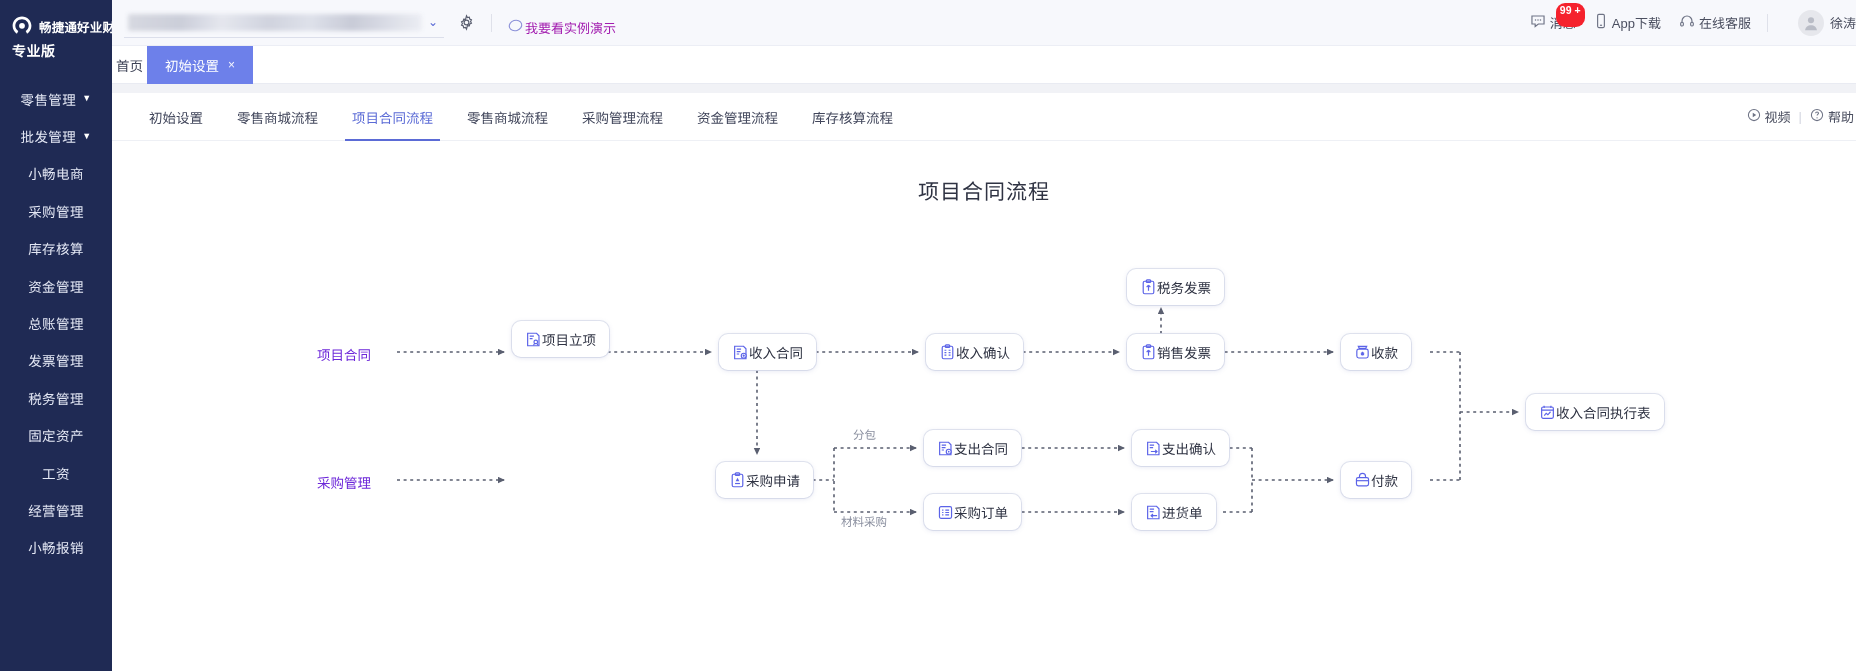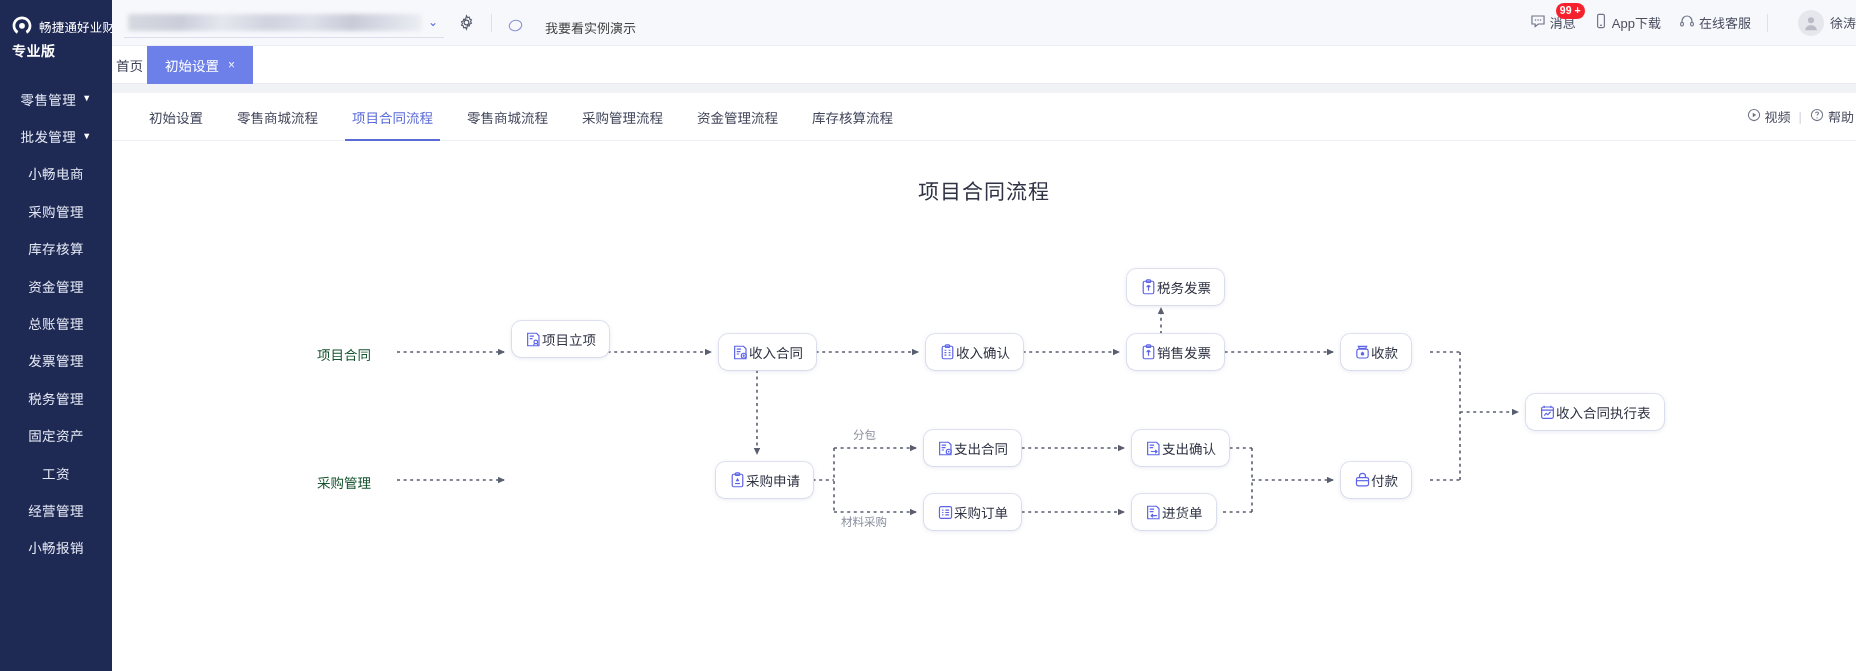--- a/index.html
+++ b/index.html
@@ -14,21 +14,21 @@
   
   .sidebar {
     width: 112px; height: 671px; flex: 0 0 112px;
     background: #1f2a54; position: relative; z-index: 5;
   }
   .brand { padding: 14px 0 6px 0; text-align: left; }
   .brand-row { display: flex; align-items: center; padding-left: 10px; }
   .brand-logo { width: 24px; height: 24px; flex: 0 0 24px; }
   .brand-name {
     color: #ffffff; font-size: 12.5px; margin-left: 5px;
-    letter-spacing: .2px; white-space: nowrap; overflow: hidden;
+    letter-spacing: .2px; white-space: nowrap; overflow: hidden; font-weight: bold;
   }
   .brand-sub {
     color: #ffffff; font-size: 14px; padding-left: 12px; margin-top: 2px;
     font-weight: bold; letter-spacing: .5px;
   }
   .side-menu { margin-top: 14px; }
   .side-item {
     height: 37.4px; display: flex; align-items: center; justify-content: center;
     color: #e3e7f4; font-size: 13.5px; cursor: pointer; position: relative;
     letter-spacing: .4px;
@@ -56,34 +56,34 @@
       #cfd2dd 48%,#dde0e9 62%,#c6c9d6 76%,#eceef4 100%);
     filter: blur(2.2px); opacity: .95;
   }
   .chev-down {
     width: 22px; text-align: center; color: #5b6bd6; font-size: 12px;
     cursor: pointer; user-select: none;
   }
   .gear-btn { margin-left: 14px; cursor: pointer; display: flex; align-items: center; }
   .hdr-divider { width: 1px; height: 18px; background: #dfe1ea; margin: 0 16px; }
   .demo-link {
-    display: flex; align-items: center; gap: 22px; color: #404040;
+    display: flex; align-items: center; gap: 2px; color: #a21caf;
     font-size: 13px; cursor: pointer; margin-top: 9px;
   }
   .hdr-right {
     margin-left: auto; display: flex; align-items: center;
     padding-right: 0px; height: 46px;
   }
   .hdr-item {
     display: flex; align-items: center; gap: 4px; color: #4b4f60;
     font-size: 13px; margin-left: 18px; cursor: pointer; position: relative;
   }
   .badge {
     position: absolute; top: -10px; left: 26px; background: #f5222d;
-    color: #fff; font-size: 10.5px; line-height: 15px; height: 16px;
+    color: #fff; font-size: 10.5px; line-height: 15px; height: 24px;
     padding: 0 4px; border-radius: 9px; font-weight: bold; white-space: nowrap;
   }
   .avatar {
     width: 26px; height: 26px; border-radius: 50%; background: #e6e7ec;
     display: flex; align-items: center; justify-content: center;
     margin-left: 14px;
   }
   .user-name {
     font-size: 13px; color: #4b4f60; margin-left: 6px; white-space: nowrap;
     overflow: hidden; max-width: 30px;
@@ -137,21 +137,21 @@
   #flow-svg { position: absolute; left: 0; top: 0; }
 
   .node {
     position: absolute; display: flex; align-items: center; gap: 0;
     background: #ffffff; border-radius: 9px; height: 36px; padding: 0 13px;
     box-shadow: 0 1px 5px rgba(90,100,170,.17), 0 0 0 1px rgba(226,229,240,.9);
     font-size: 13.5px; color: #2f3343; white-space: nowrap; cursor: pointer;
   }
   .node svg { display: block; flex: 0 0 auto; }
   .row-label {
-    position: absolute; font-size: 13.5px; color: #14532d; white-space: nowrap; font-family: Liberation Serif, serif;
+    position: absolute; font-size: 13.5px; color: #6d28d9; white-space: nowrap; font-family: Liberation Serif, serif;
   }
   .edge-label {
     position: absolute; font-size: 11.5px; color: #8a8f9f; white-space: nowrap;
   }
 </style>
 </head>
 <body>
 
 <div id="app">
 

